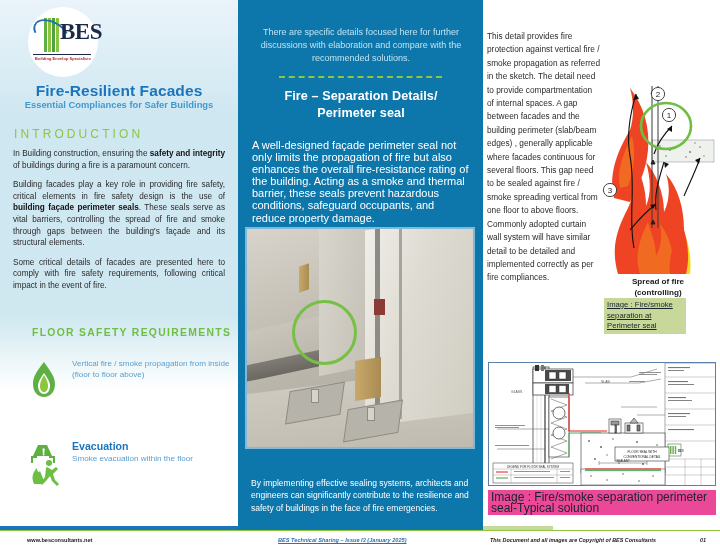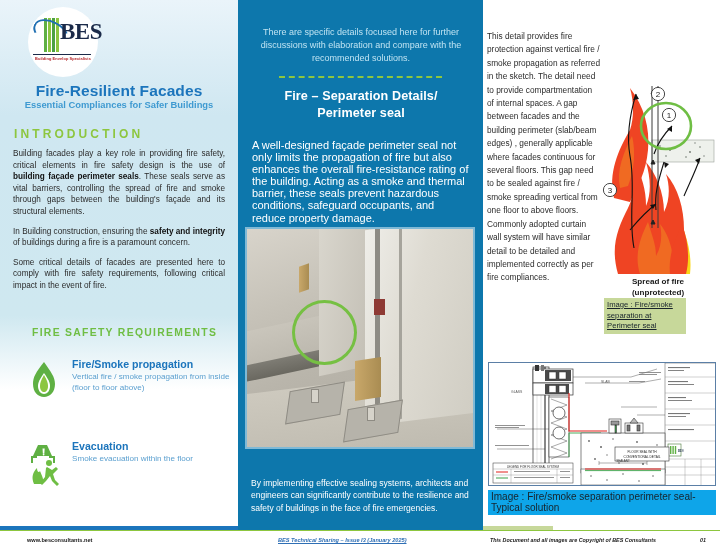--- a/index.html
+++ b/index.html
@@ -48,21 +48,21 @@
     position:absolute;left:0;top:82px;width:238px;text-align:center;
     font-size:15.5px;font-weight:700;color:#1c75bc;letter-spacing:.1px;
   }
   .title-sub{
     position:absolute;left:0;top:99px;width:238px;text-align:center;
     font-size:9.4px;font-weight:600;color:#3f9ad1;
   }
 
   .h-intro{
     position:absolute;left:14px;top:127px;
-    font-size:12px;font-weight:700;color:#8dc63f;letter-spacing:3.1px;
+    font-size:12px;font-weight:400;color:#8dc63f;letter-spacing:3.1px;
   }
   .intro-body{
     position:absolute;left:13px;top:148px;width:212px;
     font-size:8.2px;line-height:11.6px;color:#2b2b2b;text-align:justify;
   }
   .intro-body p{margin:0 0 8px 0;}
   .intro-body b{font-weight:700;color:#111;}
 
   .h-req{
     position:absolute;left:32px;top:327px;
@@ -179,21 +179,21 @@
     position:absolute;left:604px;top:298px;width:82px;
     background:#c7d89a;color:#17232b;font-size:7.7px;line-height:10.6px;
     padding:2px 3px;box-sizing:border-box;text-decoration:underline;
   }
   .dwg{
     position:absolute;left:488px;top:362px;width:228px;height:124px;
     border:1px solid #5b7fa6;background:#ffffff;box-sizing:border-box;overflow:hidden;
   }
   .cap-dwg{
     position:absolute;left:488px;top:490px;width:228px;
-    background:#0ea5e9;color:#17232b;font-size:10px;line-height:10.6px;
+    background:#ec4899;color:#17232b;font-size:12px;line-height:10.6px;
     padding:2px 3px;box-sizing:border-box;
   }
 
   
   .bar{position:absolute;top:526px;height:4px;}
   .bar-a{left:0;width:238px;background:#1c75bc;}
   .bar-b{left:238px;width:245px;background:#0d77ac;}
   .bar-c{left:483px;width:70px;background:#c7d89a;}
   .bar-d{left:553px;width:167px;background:#ffffff;}
   .bar-line{position:absolute;top:530px;left:0;width:720px;height:1.4px;background:#8dc63f;}
@@ -226,40 +226,39 @@
       <div class="logo-tag">Building Envelop Specialists</div>
     </div>
 
     <div class="title-main">Fire-Resilient Facades</div>
     <div class="title-sub">Essential Compliances for Safer Buildings</div>
 
     <div class="h-intro">INTRODUCTION</div>
 
     <div class="intro-body">
       <p>
-        <span>Building facades play a key role in providing fire safety, critical elements in fire safety design is the use of </span><b>building façade perimeter seals</b><span>. These seals serve as vital barriers, controlling the spread of fire and smoke through gaps between the building's façade and its structural elements.</span>
+        <span>In Building construction, ensuring the </span><b>safety and integrity</b><span> of buildings during a fire is a paramount concern.</span>
       </p>
       <p>
-        <span>In Building construction, ensuring the </span><b>safety and integrity</b><span> of buildings during a fire is a paramount concern.</span>
+        <span>Building facades play a key role in providing fire safety, critical elements in fire safety design is the use of </span><b>building façade perimeter seals</b><span>. These seals serve as vital barriers, controlling the spread of fire and smoke through gaps between the building's façade and its structural elements.</span>
       </p>
       <p>Some critical details of facades are presented here to comply with fire safety requirements, following critical impact in the event of fire.</p>
     </div>
 
-    <div class="h-req">FIRE SAFETY REQUIREMENTS</div>
+    <div class="h-req">FLOOR SAFETY REQUIREMENTS</div>
 
     <div class="req req-1">
       <div class="req-ico">
         <svg viewBox="0 0 44 44" width="44" height="44">
           <path d="M22 2 C14 12 11 17 11 24 c0 8 5 13 11 13 s11 -5 11 -13 C33 17 29 12 22 2 Z" fill="#5fb043"></path>
           <path d="M22 13 C18 19 16 22 16 26 c0 5 3 8 6 8 s6 -3 6 -8 c0 -4 -2 -7 -6 -13 Z" fill="#ffffff"></path>
           <path d="M22 15 C19 20 18 23 18 26 c0 4 2 6 4 6 s4 -2 4 -6 c0 -3 -1 -6 -4 -11 Z" fill="#8cc63f"></path>
         </svg>
       </div>
       <div class="req-txt">
-        <div class="req-title">Fire/Smoke propagation</div>
         <div class="req-desc">Vertical fire / smoke  propagation from inside (floor to floor above)</div>
       </div>
     </div>
 
     <div class="req req-2">
       <div class="req-ico">
         <svg viewBox="0 0 44 44" width="44" height="44">
           <path d="M16 3 l9 0 l5 11 l-19 0 Z" fill="#5fb043"></path>
           <path d="M20.5 6.5 h2.2 l-0.4 5.2 h-1.4 Z" fill="#ffffff"></path>
           <circle cx="21.6" cy="12.6" r="0.9" fill="#ffffff"></circle>
@@ -365,21 +364,21 @@
       <text x="69" y="40" font-family="Liberation Sans, sans-serif" font-size="8" text-anchor="middle" fill="#222">1</text>
       <circle cx="58" cy="16" r="6.6" fill="#ffffff" stroke="#333" stroke-width="0.9"></circle>
       <text x="58" y="19" font-family="Liberation Sans, sans-serif" font-size="8" text-anchor="middle" fill="#222">2</text>
       <circle cx="10" cy="112" r="6.6" fill="#ffffff" stroke="#333" stroke-width="0.9"></circle>
       <text x="10" y="115" font-family="Liberation Sans, sans-serif" font-size="8" text-anchor="middle" fill="#222">3</text>
     </svg>
   </div>
 
   <div class="fire-cap-t">
     <span>Spread of fire</span><br>
-    <span>(unprotected)</span>
+    <span>(controlling)</span>
   </div>
   <div class="cap-fire">Image : Fire/smoke separation at Perimeter seal</div>
 
   <div class="dwg">
     <svg viewBox="0 0 228 124" width="228" height="124">
       <rect x="0" y="0" width="228" height="124" fill="#ffffff"></rect>
 
       <rect x="176" y="0" width="52" height="124" fill="none" stroke="#555" stroke-width="0.5"></rect>
       <g stroke="#888" stroke-width="0.4">
         <line x1="176" y1="14" x2="228" y2="14"></line>

